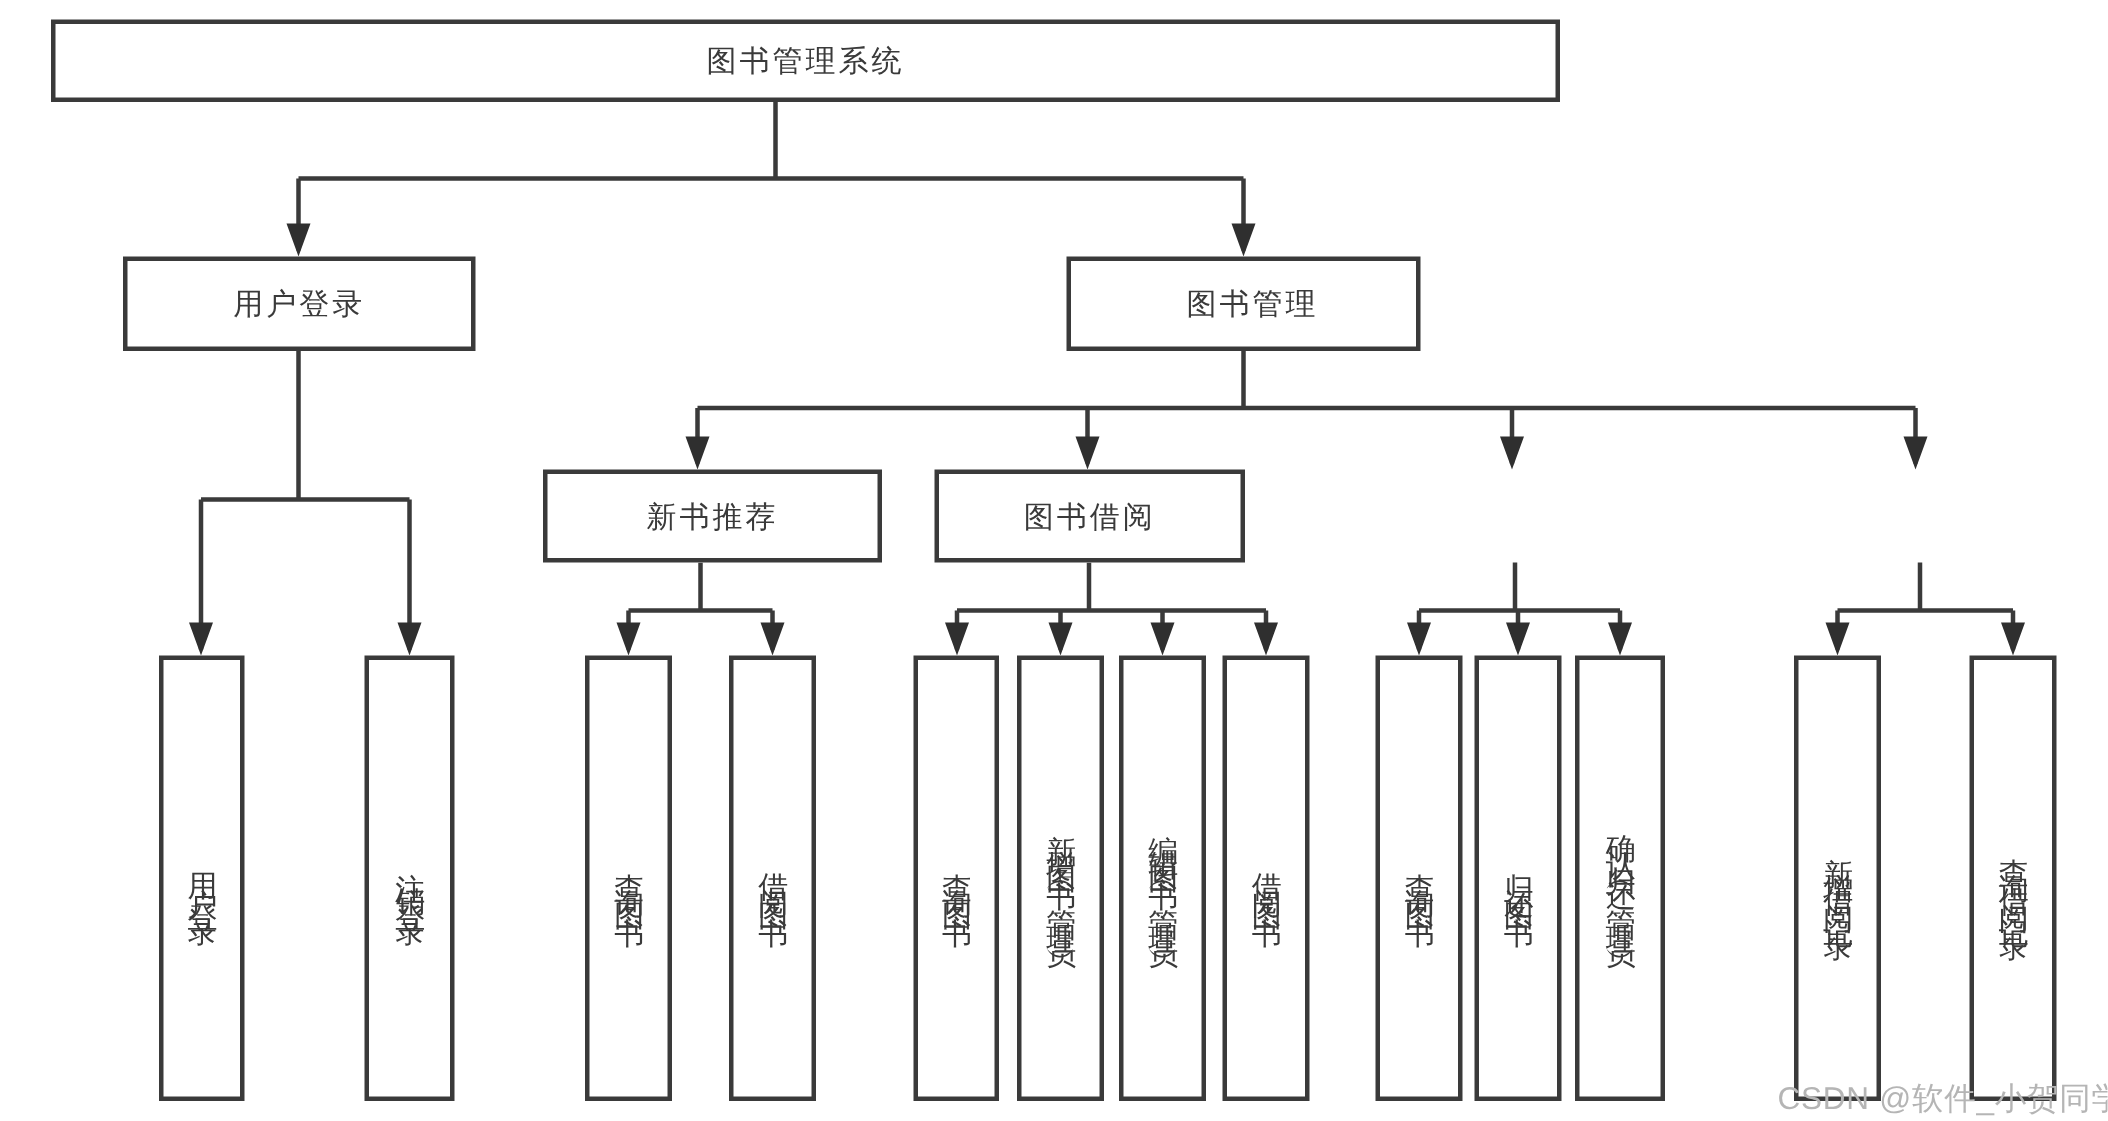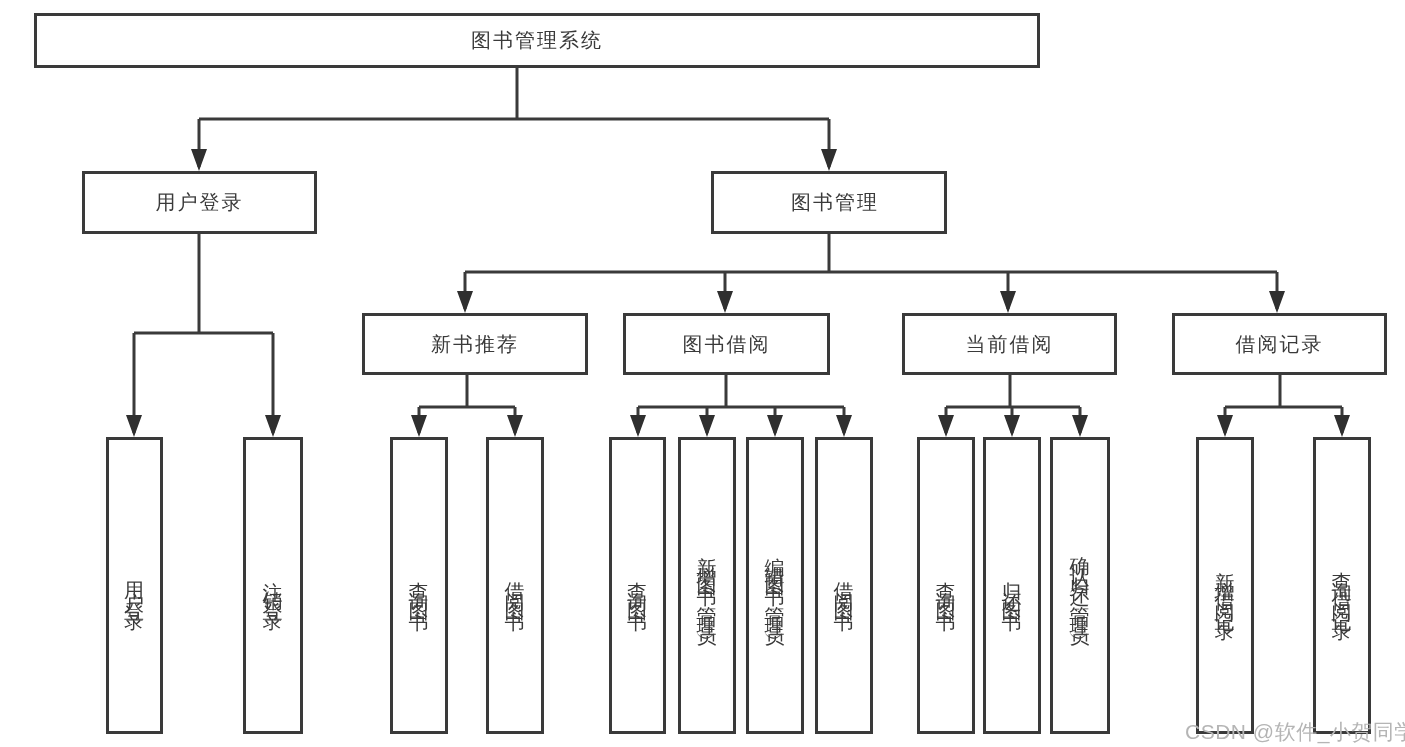--- a/index.html
+++ b/index.html
@@ -52,22 +52,20 @@
              M1225 437 l-8 -22 h16 z M1342 437 l-8 -22 h16 z"></path>
   </svg>
 
   <div class="node" style="left:14px;top:13px;width:1006px;height:55px;margin-left:20px;">图书管理系统</div>
 
   <div class="node" style="left:82px;top:171px;width:235px;height:63px;">用户登录</div>
   <div class="node" style="left:711px;top:171px;width:236px;height:63px;padding-left:12px;">图书管理</div>
 
   <div class="node" style="left:362px;top:313px;width:226px;height:62px;">新书推荐</div>
   <div class="node" style="left:623px;top:313px;width:207px;height:62px;">图书借阅</div>
-  <div class="node" style="left:902px;top:313px;width:215px;height:62px;">当前借阅</div>
-  <div class="node" style="left:1172px;top:313px;width:215px;height:62px;">借阅记录</div>
 
   <div class="node leaf" style="left:106px;width:57px;">用户登录</div>
   <div class="node leaf" style="left:243px;width:60px;">注销登录</div>
 
   <div class="node leaf" style="left:390px;width:58px;">查询图书</div>
   <div class="node leaf" style="left:486px;width:58px;">借阅图书</div>
 
   <div class="node leaf" style="left:609px;width:57px;">查询图书</div>
   <div class="node leaf" style="left:678px;width:58px;">新增图书（管理员）</div>
   <div class="node leaf" style="left:746px;width:58px;">编辑图书（管理员）</div>

